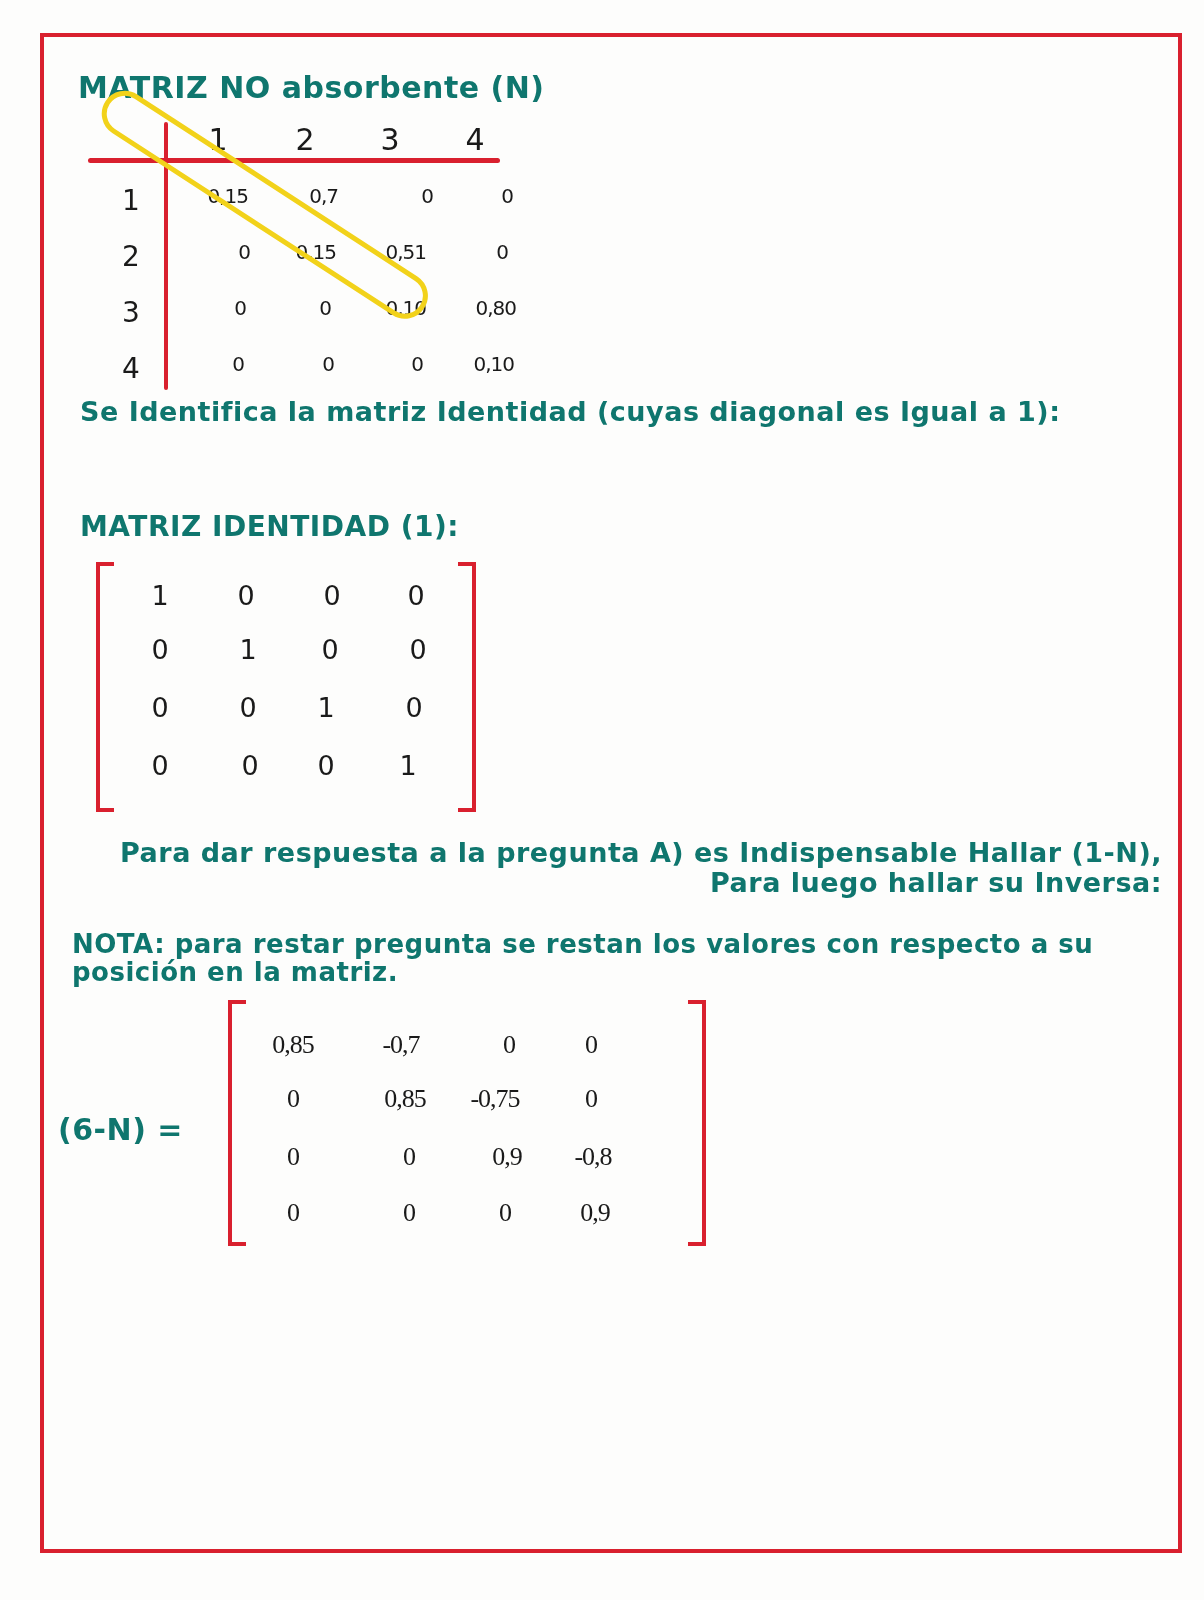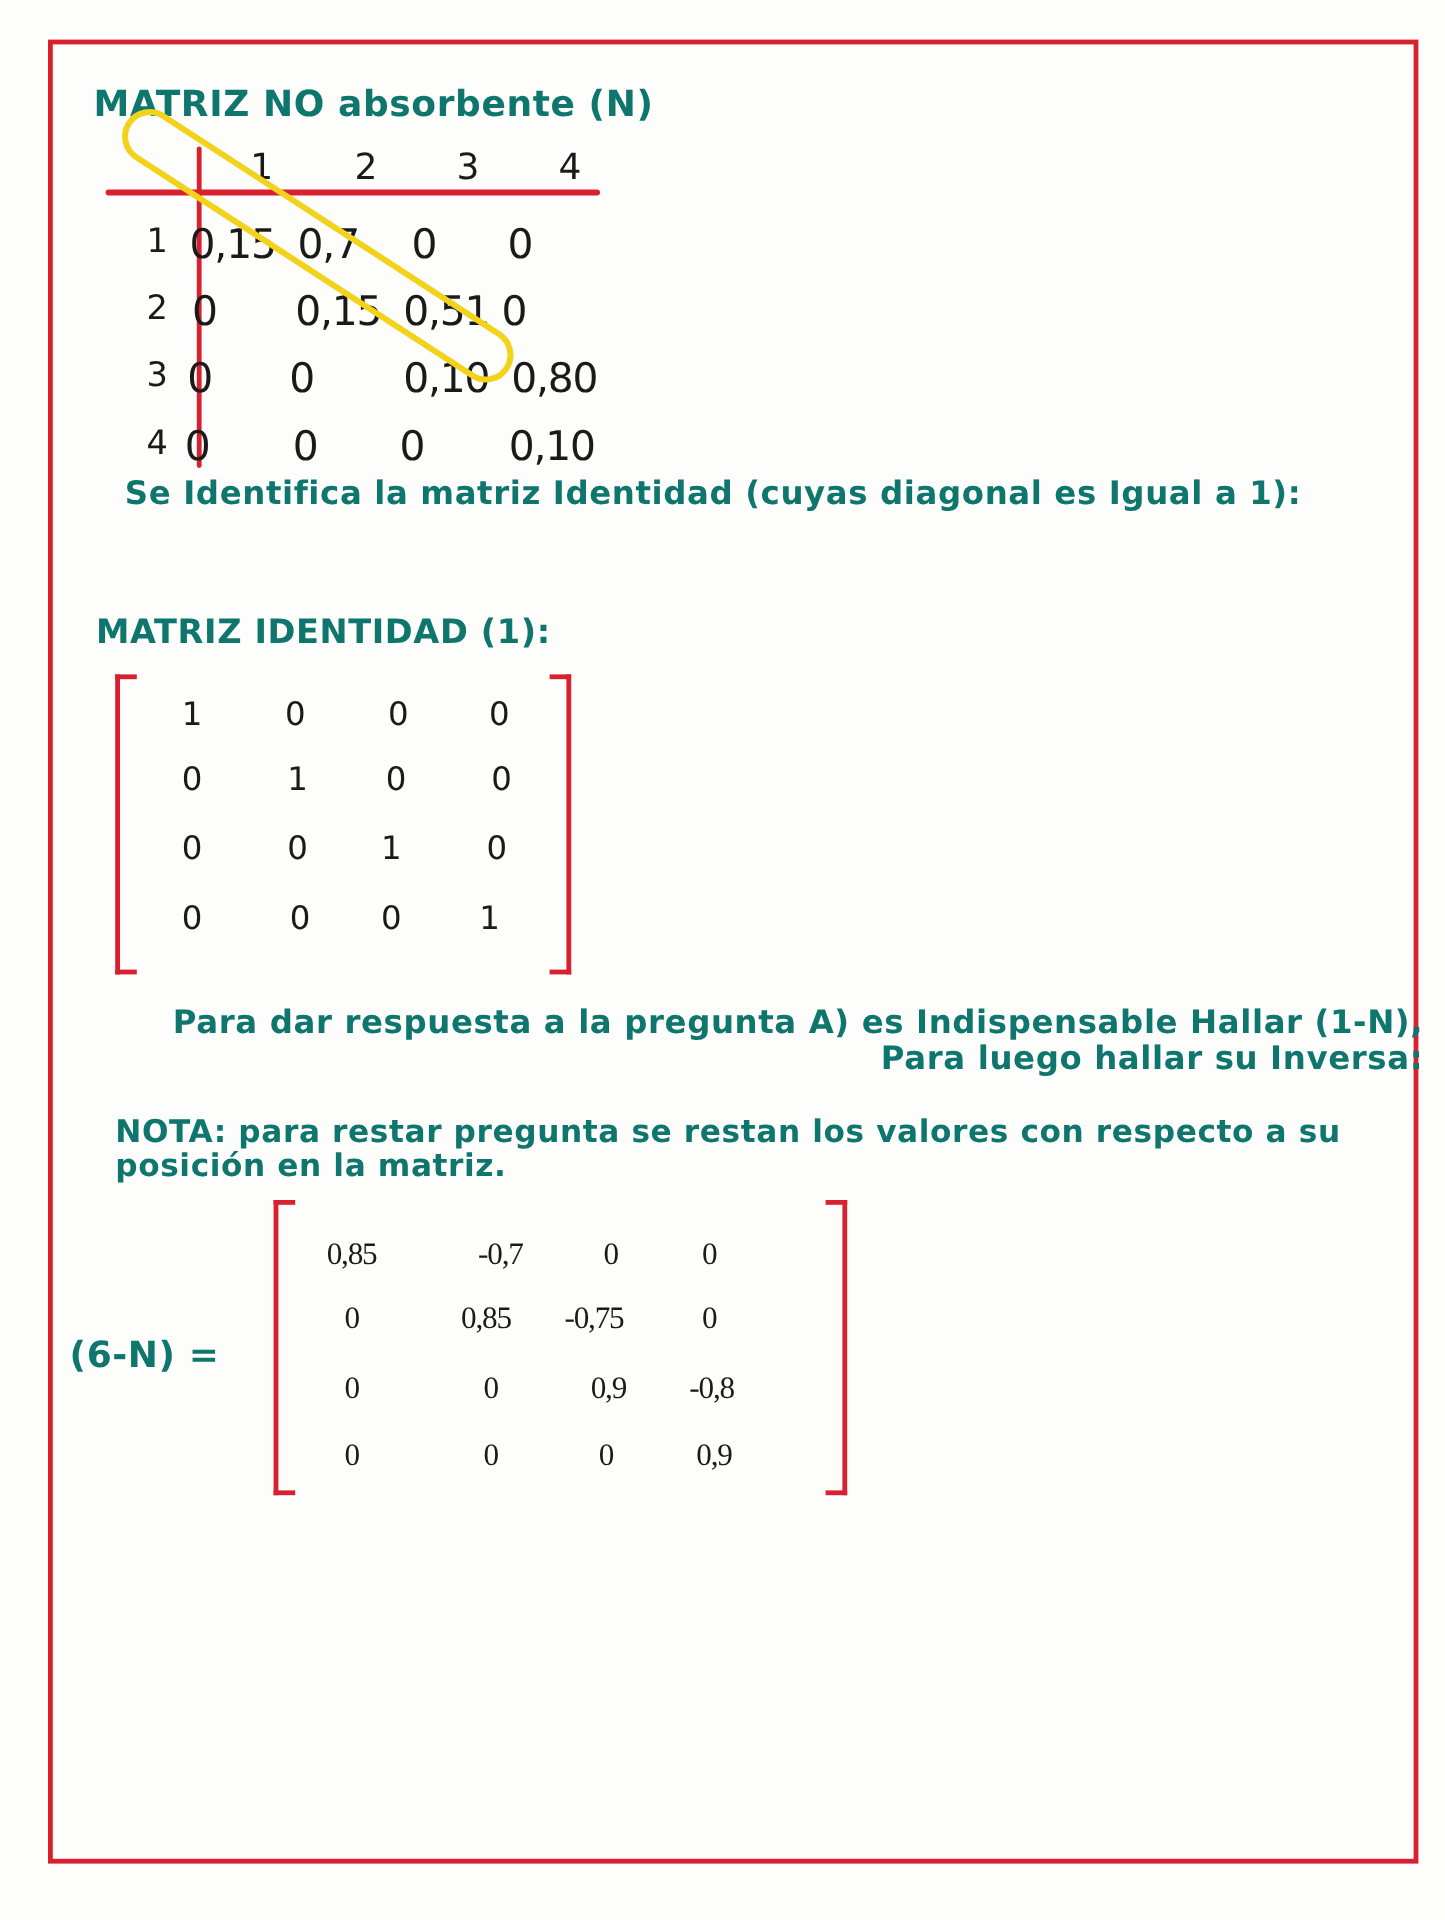--- a/index.html
+++ b/index.html
@@ -8,22 +8,22 @@
   .page-border{position:absolute;left:40px;top:33px;width:1134px;height:1512px;
        border:4px solid #d9202e;box-sizing:content-box;}
   .hw{position:absolute;font-family:"DejaVu Sans",sans-serif;font-weight:700;color:#0f766e;letter-spacing:0.5px;}
   .title1{left:78px;top:70px;font-size:30px;}
   
   .tbl{position:absolute;left:88px;top:118px;width:415px;height:275px;}
   .tbl .hline{position:absolute;left:0;top:40px;width:412px;height:5px;background:#d9202e;border-radius:3px;}
   .tbl .vline{position:absolute;left:76px;top:4px;width:4px;height:268px;background:#d9202e;border-radius:2px;}
   .tbl .col-h{position:absolute;top:4px;font-size:30px;width:60px;text-align:center;}
   .tbl .row-h{position:absolute;left:34px;font-size:28px;}
-  .tbl .cell{position:absolute;font-size:34px;width:90px;text-align:left;letter-spacing:-1px;}
-  .para{font-size:27px;line-height:30px;margin-left:24px;}
+  .tbl .cell{position:absolute;font-size:20px;width:90px;text-align:right;letter-spacing:-1px;}
+  .para{font-size:27px;line-height:30px;}
   .p1{left:80px;top:397px;width:1040px;}
   .title2{left:80px;top:510px;font-size:28px;}
   
   .idm{position:absolute;left:96px;top:562px;width:380px;height:250px;}
   .bracket{position:absolute;border:4px solid #d9202e;}
   .idm .bl{left:0;top:0;width:14px;height:242px;border-right:none;}
   .idm .br{right:0;top:0;width:14px;height:242px;border-left:none;}
   .idm .cell{position:absolute;font-size:27px;width:40px;text-align:center;}
   .diag{position:absolute;left:118px;top:82px;width:380px;height:46px;border:5px solid #f2d21a;
         border-radius:26px;transform:rotate(33deg);transform-origin:0 0;box-sizing:border-box;}
@@ -110,21 +110,21 @@
 
 <div class="hw para p2">Para dar respuesta a la pregunta A) es Indispensable Hallar (1-N), Para luego hallar su Inversa:</div>
 <div class="hw para p3">NOTA: para restar pregunta se restan los valores con respecto a su posición en la matriz.</div>
 
 <div class="hw inlabel">(6-N) =</div>
 <div class="inm">
   <div class="bracket bl"></div>
   <div class="bracket br"></div>
 
   <div class="cell" style="left:20px;top:30px">0,85</div>
-  <div class="cell" style="left:144px;top:30px">-0,7</div>
+  <div class="cell" style="left:128px;top:30px">-0,7</div>
   <div class="cell" style="left:236px;top:30px">0</div>
   <div class="cell" style="left:318px;top:30px">0</div>
 
   <div class="cell" style="left:20px;top:84px">0</div>
   <div class="cell" style="left:132px;top:84px">0,85</div>
   <div class="cell" style="left:222px;top:84px">-0,75</div>
   <div class="cell" style="left:318px;top:84px">0</div>
 
   <div class="cell" style="left:20px;top:142px">0</div>
   <div class="cell" style="left:136px;top:142px">0</div>

